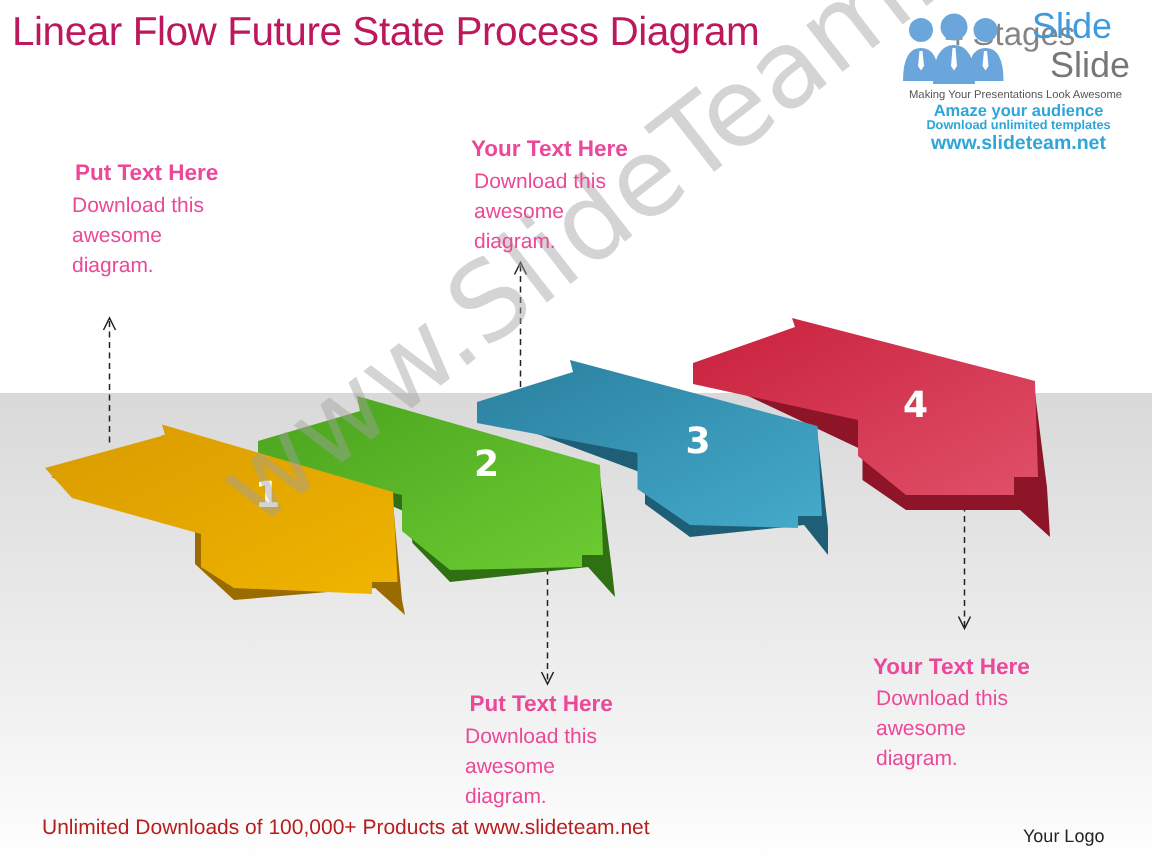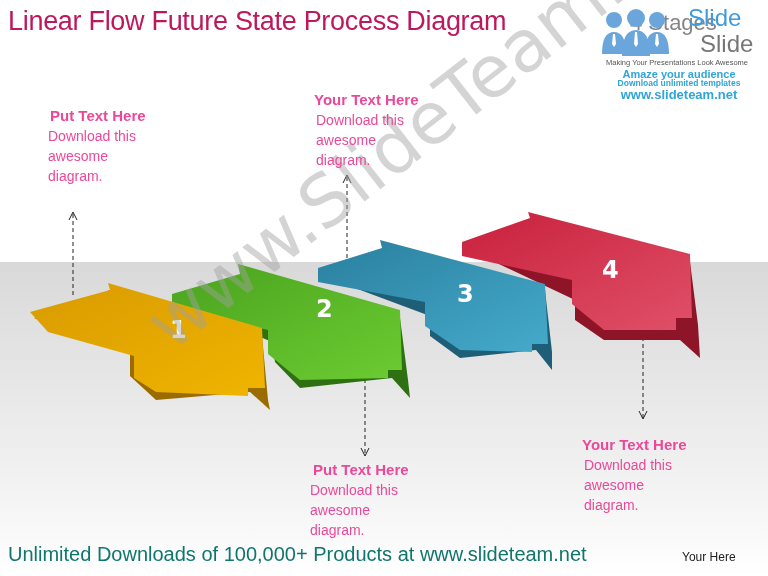--- a/index.html
+++ b/index.html
@@ -14,21 +14,21 @@
   .logo .l1 { position: absolute; left: 0; width: 178px; text-align: center; top: 64px; font-size: 11px; font-weight: bold; color: #2fa5d8; }
   .logo .l2 { position: absolute; left: 0; width: 178px; text-align: center; top: 74px; font-size: 8.5px; font-weight: bold; color: #2fa5d8; }
   .logo .l3 { position: absolute; left: 0; width: 178px; text-align: center; top: 83px; font-size: 13px; font-weight: bold; color: #2fa5d8; }
   .stages-ghost { position: absolute; left: 630px; top: 10px; font-size: 22px; color: #444; opacity: 0.65; }
   .callout { position: absolute; font-size: 14px; color: #ec4899; line-height: 20px; }
   .callout .h { font-weight: bold; font-size: 15px; }
   .callout .b { padding-left: 2px; }
   .diagram { position: absolute; left: 0; top: 0; width: 768px; height: 576px; }
   .num { font-family: "DejaVu Sans", sans-serif; font-weight: bold; font-size: 24px; fill: #fff; }
   .watermark { position: absolute; left: 130px; top: 300px; font-size: 72px; color: rgba(160,160,160,0.45); transform: rotate(-38deg); transform-origin: left top; white-space: nowrap; font-family: "DejaVu Sans", sans-serif; }
-  .footer { position: absolute; left: 8px; top: 543px; font-size: 20px; color: #0f766e; }
+  .footer { position: absolute; left: 28px; top: 543px; font-size: 14px; color: #b91c1c; }
   .your-logo { position: absolute; left: 682px; top: 550px; font-size: 12px; color: #222; }
 </style>
 </head>
 <body>
 
 <div class="floor"></div>
 
 <div class="title">
   <span>Linear Flow Future State Process Diagram</span>
 </div>
@@ -138,13 +138,13 @@
 </div>
 
 <div class="callout" style="left:582px; top:435px;">
   <div class="h">Your Text Here</div>
   <div class="b">Download this</div>
   <div class="b">awesome</div>
   <div class="b">diagram.</div>
 </div>
 
 <div class="footer">Unlimited Downloads of 100,000+ Products at www.slideteam.net</div>
-<div class="your-logo">Your Here</div>
+<div class="your-logo">Your Logo</div>
 
 </body></html>

